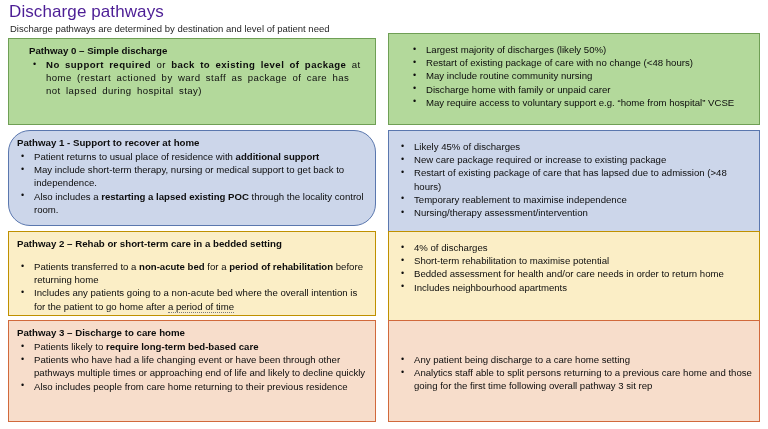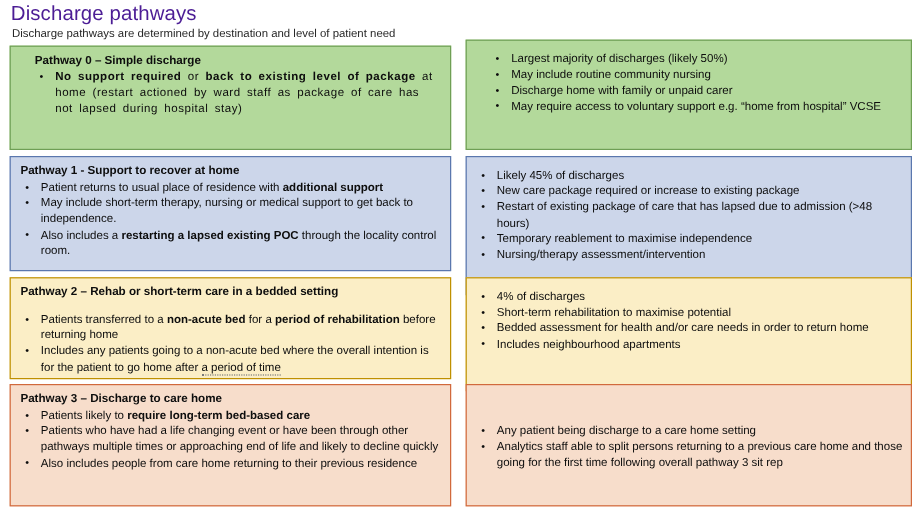--- a/index.html
+++ b/index.html
@@ -94,21 +94,21 @@
   
   .track-wide { letter-spacing: 0.45px; word-spacing: 2.2px; }
 
   .spacer-top { height: 9px; }
   .spacer-small { height: 5px; }
 
   .u-dotted { border-bottom: 1px dotted #7a7a7a; }
 
   .pane-left-0  { left: 8px;   top: 38px;  width: 368px; height: 87px; }
   .pane-right-0 { left: 388px; top: 33px;  width: 372px; height: 92px; }
-  .pane-left-1  { left: 8px;   top: 130px; width: 368px; height: 96px; }
+  .pane-left-1  { left: 8px;   top: 130px; width: 368px; height: 96px; border-radius: 22px; }
   .pane-right-1 { left: 388px; top: 130px; width: 372px; height: 116px; }
   .pane-left-2  { left: 8px;   top: 231px; width: 368px; height: 85px; }
   .pane-right-2 { left: 388px; top: 231px; width: 372px; height: 95px; }
   .pane-left-3  { left: 8px;   top: 320px; width: 368px; height: 102px; }
   .pane-right-3 { left: 388px; top: 320px; width: 372px; height: 102px; }
 </style>
 </head>
 <body>
 
 <div class="slide">
@@ -121,20 +121,21 @@
     <div class="box theme-green pane-left-0">
       <div class="row-head">Pathway 0 – Simple discharge</div>
       <ul class="bullets track-wide">
           <li><b>No support  required</b><span> or </span><b>back to existing  level of package</b><span> at  home (restart  actioned  by ward staff as package  of care has  not lapsed during  hospital  stay)</span></li>
         </ul>
     </div>
     <div class="box theme-green pane-right-0">
       <div class="spacer-small"></div>
       <ul class="bullets">
           <li>Largest majority of discharges (likely 50%)</li>
+          <li>Restart of existing package of care with no change (&lt;48 hours)</li>
           <li>May include routine community nursing</li>
           <li>Discharge home with family or unpaid carer</li>
           <li>May require access to voluntary support e.g. “home from hospital” VCSE</li>
         </ul>
     </div>
 
     <div class="box theme-blue pane-left-1">
       <div class="row-head">Pathway 1 - Support to recover at home</div>
       <ul class="bullets">
           <li><span>Patient returns to usual place of residence with </span><b>additional support</b></li>

